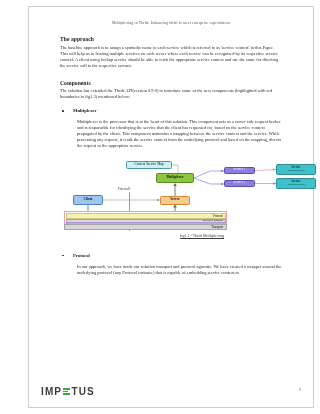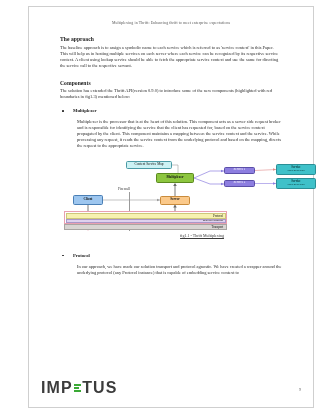--- a/index.html
+++ b/index.html
@@ -239,21 +239,21 @@
     width: 284px;
     height: 34px;
   }
   .logo {
     position: absolute;
     left: 12px;
     bottom: 10px;
     display: flex;
     align-items: center;
     font-family: "Liberation Sans", sans-serif;
-    font-size: 16px;
+    font-size: 10px;
     font-weight: bold;
     letter-spacing: 1.1px;
     color: #3c3c3c;
   }
   .logo .e-mark {
     display: inline-flex;
     flex-direction: column;
     justify-content: center;
     gap: 1.1px;
     width: 7px;

